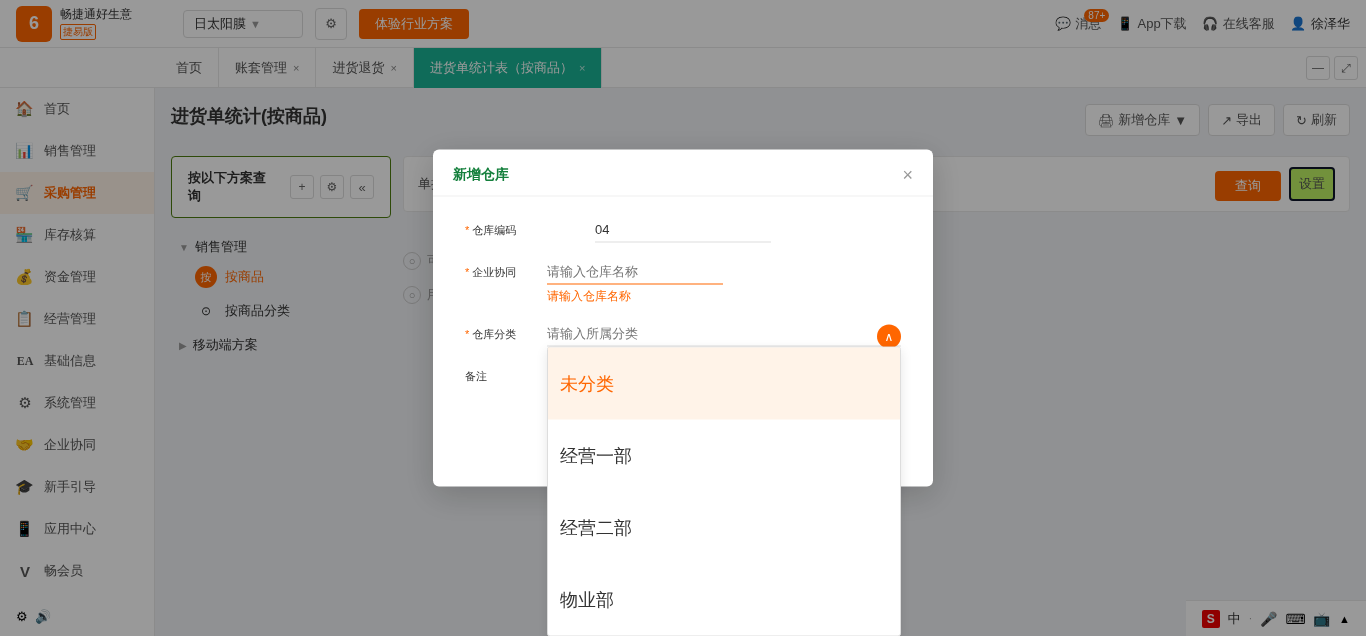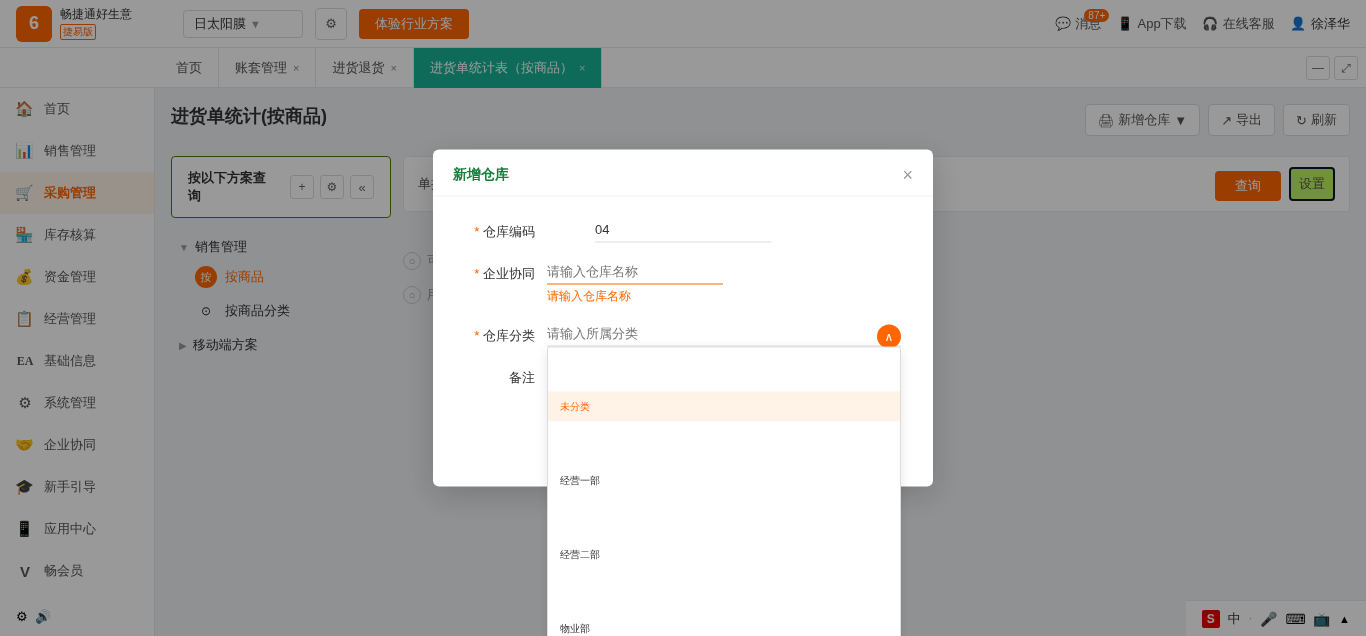--- a/index.html
+++ b/index.html
@@ -244,23 +244,23 @@
       border-bottom: 1px solid #f0f0f0;
     }
     .modal-title { font-size: 14px; font-weight: bold; color: #15803d; }
     .modal-close { cursor: pointer; color: #999; font-size: 18px; line-height: 1; }
     .modal-body { padding: 20px 32px; }
     .form-row {
       display: flex; align-items: flex-start; gap: 12px;
       margin-bottom: 16px;
     }
     .form-label {
-      width: 70px; text-align: right;
+      width: 70px; text-align: left;
       padding-top: 6px;
-      color: #333; font-size: 13px;
+      color: #333; font-size: 11px;
       flex-shrink: 0;
     }
     .required::before { content: '* '; color: #f60; }
     .form-input {
       flex: 1;
       border: none;
       border-bottom: 1px solid #ddd;
       padding: 5px 0;
       font-size: 13px;
       outline: none;
@@ -296,25 +296,24 @@
       position: absolute;
       left: 0; top: 100%;
       width: 100%;
       background: #fff;
       border: 1px solid #ddd;
       border-radius: 3px;
       z-index: 300;
       box-shadow: 0 4px 12px rgba(0,0,0,0.1);
     }
     .dropdown-item {
-      padding: 8px 12px;
+      padding: 24px 12px;
       cursor: pointer;
       color: #333;
-      font-size: 10px;
-      margin-top: 44px;
+      font-size: 18px;
     }
     .dropdown-item.selected { background: #fff3e8; color: #f60; }
 
     .modal-footer {
       display: flex; justify-content: flex-end;
       padding: 8px 32px 20px;
       gap: 12px;
     }
     .btn-save {
       background: #f60;

